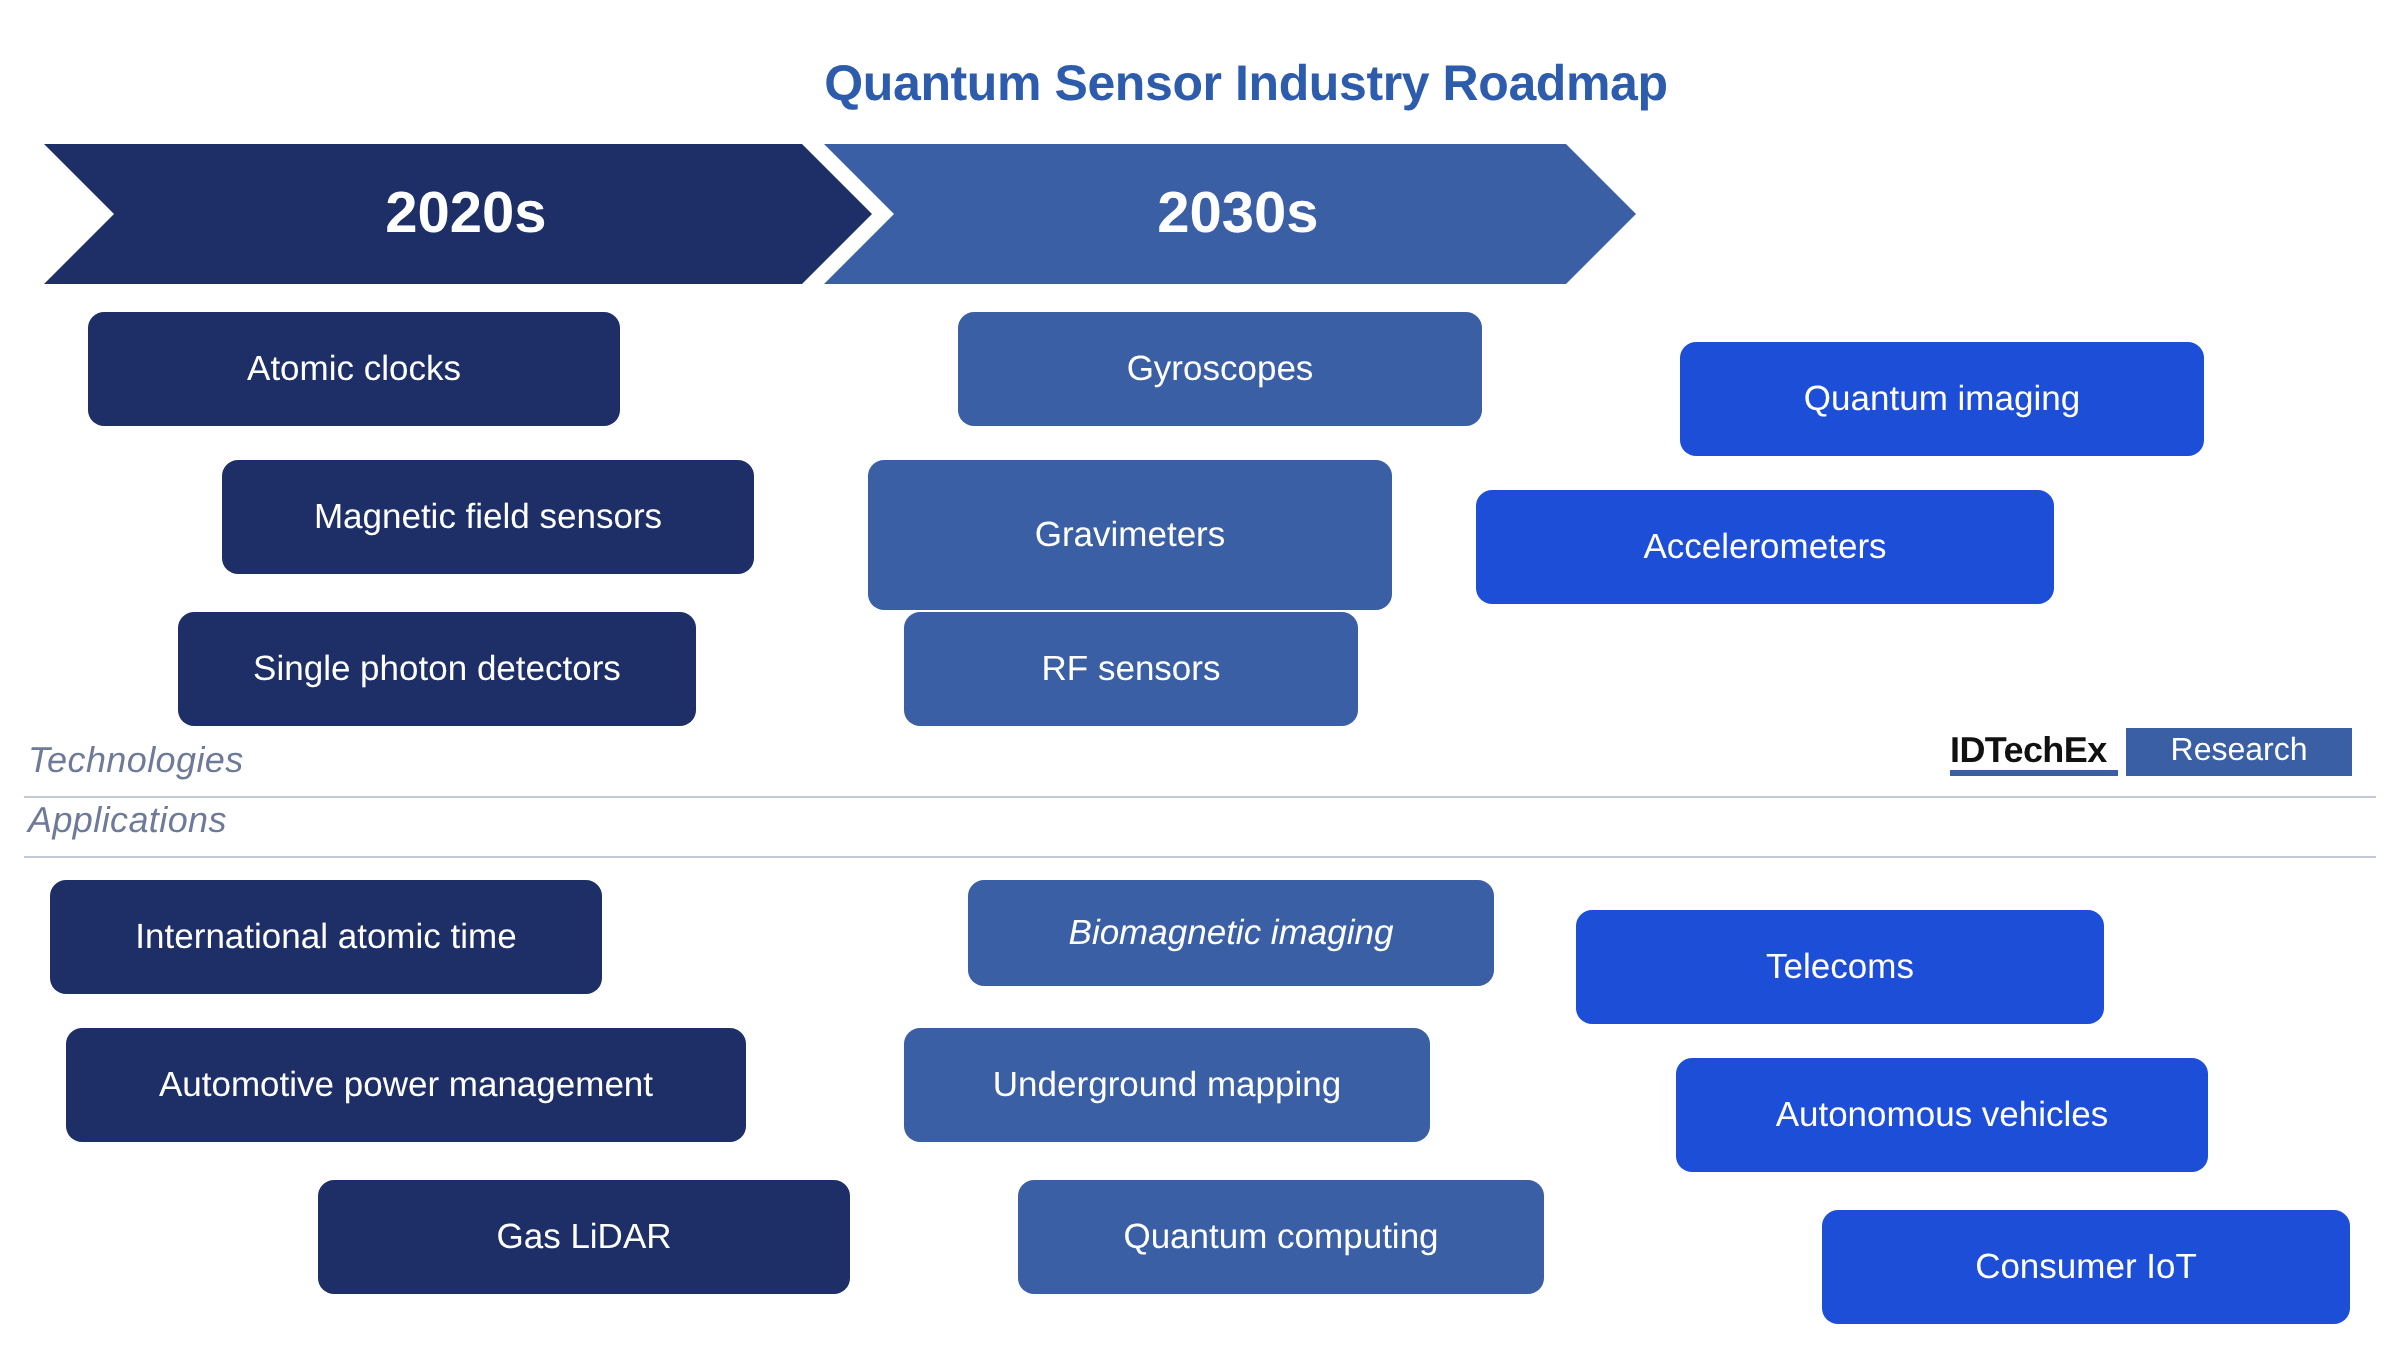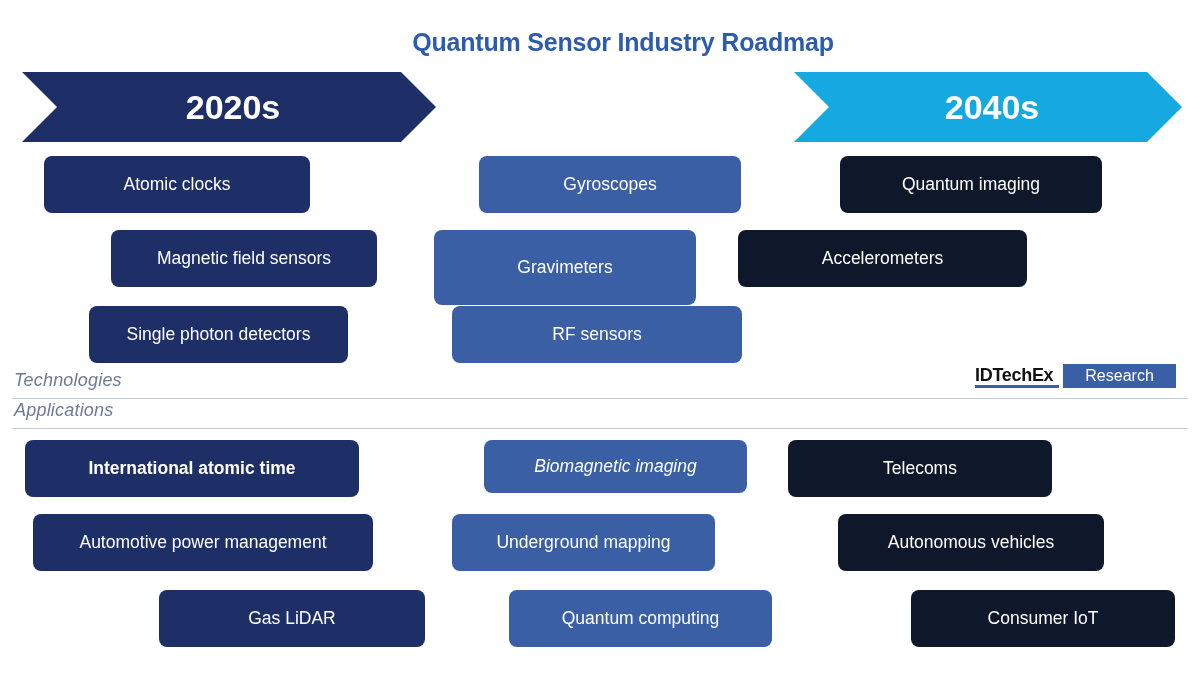--- a/index.html
+++ b/index.html
@@ -41,21 +41,21 @@
   .chevron {
     position: absolute;
     top: 0;
     height: 70px;
     display: flex;
     align-items: center;
     justify-content: center;
   }
   .chevron-label {
     color: #ffffff;
-    font-size: 34px;
+    font-size: 29px;
     font-weight: bold;
     letter-spacing: 0px;
     position: relative;
     left: 4px;
   }
 
   
   .box {
     position: absolute;
     border-radius: 8px;
@@ -64,21 +64,21 @@
     align-items: center;
     justify-content: center;
     text-align: center;
     font-size: 17.5px;
     line-height: 1.16;
     padding: 0 10px;
     box-sizing: border-box;
   }
   .box.tier1 { background: #1E2F68; }
   .box.tier2 { background: #3A5FA5; }
-  .box.tier3 { background: #0f172a; }
+  .box.tier3 { background: #1d4ed8; margin-top: 15px; }
 
   
   .section-label {
     position: absolute;
     left: 14px;
     font-style: italic;
     font-size: 18px;
     color: #6E7A99;
     letter-spacing: 0.2px;
   }
@@ -131,44 +131,44 @@
 
 <div id="page-title">Quantum Sensor Industry Roadmap</div>
 
 <div id="timeline">
 
   <div class="chevron" style="left:0px; width:414px; background:#1E2F68;
               clip-path: polygon(0 0, 379px 0, 414px 50%, 379px 100%, 0 100%, 35px 50%);">
     <span class="chevron-label">2020s</span>
   </div>
 
-
-  <div class="chevron" style="left:772px; width:388px; background:#16A8E0;
-              clip-path: polygon(0 0, 353px 0, 388px 50%, 353px 100%, 0 100%, 35px 50%);">
-    <span class="chevron-label">2040s</span>
+  <div class="chevron" style="left:390px; width:406px; background:#3A5FA5;
+              clip-path: polygon(0 0, 371px 0, 406px 50%, 371px 100%, 0 100%, 35px 50%);">
+    <span class="chevron-label">2030s</span>
   </div>
+
 </div>
 
 <div class="box tier1" style="left:44px; top:156px; width:266px; height:57px;">
   <span>Atomic clocks</span>
 </div>
 <div class="box tier1" style="left:111px; top:230px; width:266px; height:57px;">
   <span>Magnetic field sensors</span>
 </div>
 <div class="box tier1" style="left:89px; top:306px; width:259px; height:57px;">
   <span>Single photon detectors</span>
 </div>
 
 <div class="box tier2" style="left:479px; top:156px; width:262px; height:57px;align-items:center;">
   <span>Gyroscopes</span>
 </div>
 <div class="box tier2" style="left:434px; top:230px; width:262px; height:75px;">
   <span>Gravimeters</span>
 </div>
-<div class="box tier2" style="left:452px; top:306px; width:290px; height:57px;">
+<div class="box tier2" style="left:452px; top:306px; width:227px; height:57px;">
   <span>RF sensors</span>
 </div>
 
 <div class="box tier3" style="left:840px; top:156px; width:262px; height:57px;">
   <span>Quantum imaging</span>
 </div>
 <div class="box tier3" style="left:738px; top:230px; width:289px; height:57px;">
   <span>Accelerometers</span>
 </div>
 
@@ -178,21 +178,21 @@
 
 <div class="section-label" id="label-applications">Applications</div>
 
 <div class="divider" id="divider-bottom"></div>
 
 <div id="logo">
   <div id="logo-wordmark">IDTechEx</div>
   <div id="logo-research">Research</div>
 </div>
 
-<div class="box tier1" style="left:25px; top:440px; width:334px; height:57px;font-weight:bold;">
+<div class="box tier1" style="left:25px; top:440px; width:276px; height:57px;">
   <span>International atomic time</span>
 </div>
 <div class="box tier1" style="left:33px; top:514px; width:340px; height:57px;">
   <span>Automotive power management</span>
 </div>
 <div class="box tier1" style="left:159px; top:590px; width:266px; height:57px;">
   <span>Gas LiDAR</span>
 </div>
 
 <div class="box tier2" style="left:484px; top:440px; width:263px; height:53px;font-style:italic;">

